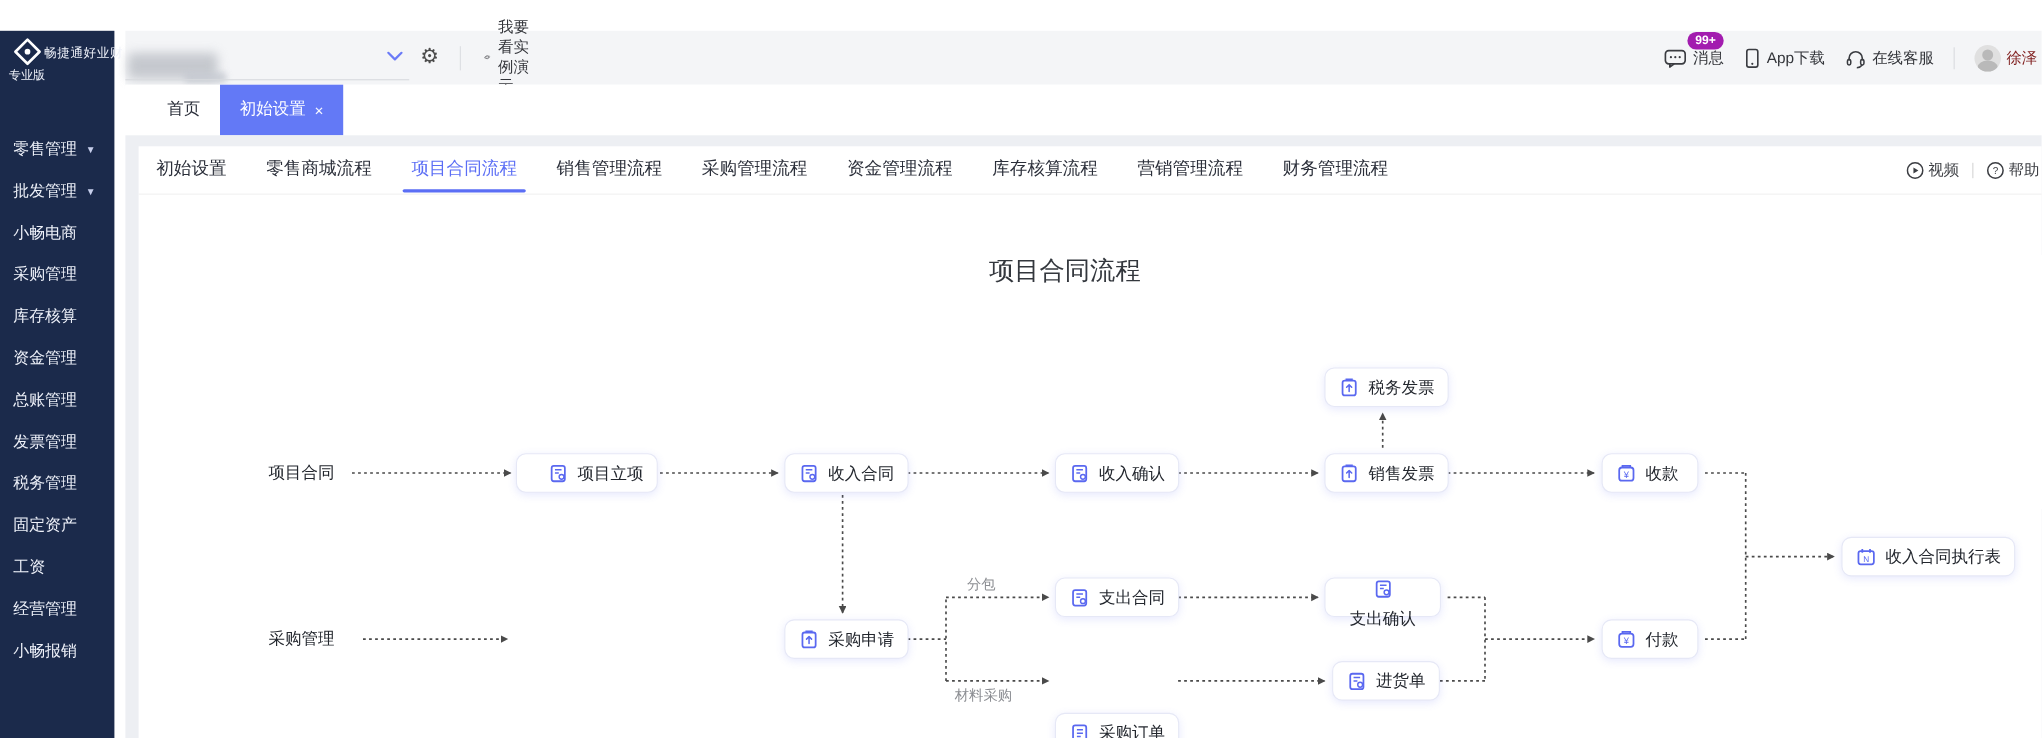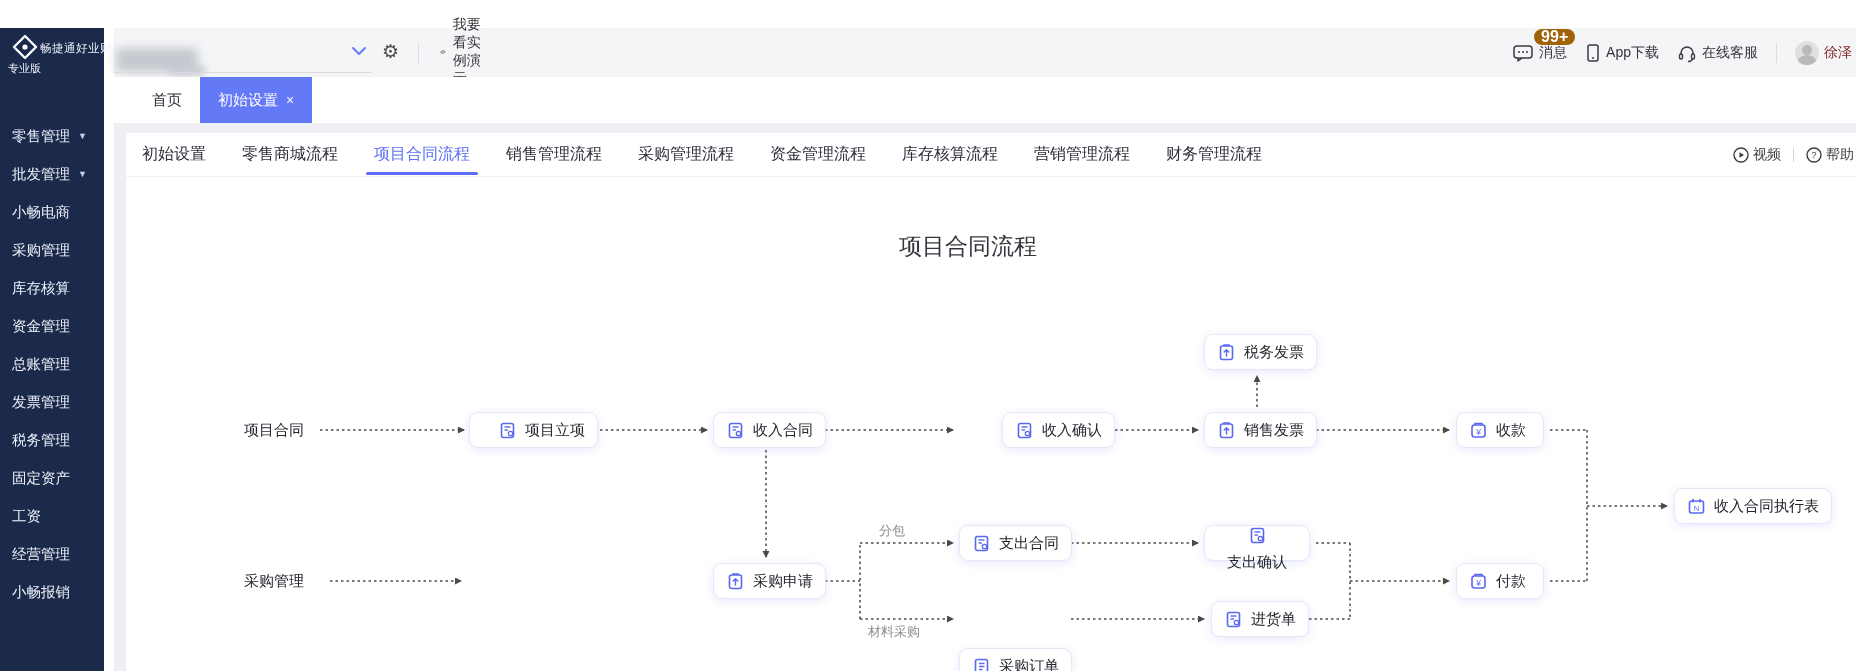--- a/index.html
+++ b/index.html
@@ -14,21 +14,21 @@
   .hdr-left { position:absolute; left:0; top:0; height:100%; }
   .blur-blob { position:absolute; left:2px; top:20px; width:82px; height:24px; background:#b6bac1; border-radius:4px; filter:blur(5px); opacity:.75; }
   .blur-blob2 { position:absolute; left:54px; top:38px; width:38px; height:9px; background:#c3c7cf; border-radius:3px; filter:blur(3px); opacity:.8; }
   .select-underline { position:absolute; left:0; top:44px; width:258px; border-bottom:1px solid #d8dade; }
   .chevron { position:absolute; left:236px; top:16px; width:18px; height:14px; cursor:pointer; }
   .gear { position:absolute; left:268px; top:9px; font-size:19px; color:#4c4c4c; cursor:pointer; line-height:30px; }
   .hdr-div { position:absolute; left:304px; top:14px; height:22px; border-left:1px solid #dcdee2; }
   .demo { position:absolute; left:326px; top:10px; display:flex; align-items:center; gap:7px; height:28px; color:#33353a; font-size:14px; cursor:pointer; }
   .hdr-right { position:absolute; right:0; top:0; height:100%; display:flex; align-items:center; gap:18px; padding-right:4px; }
   .hdr-item { display:flex; align-items:center; gap:5px; font-size:14px; color:#33353a; cursor:pointer; position:relative; }
-  .badge { position:absolute; top:-14px; left:22px; background:#a16207; color:#fff; font-size:16px; line-height:14px; padding:1px 7px; border-radius:9px; font-weight:bold; }
+  .badge { position:absolute; top:-14px; left:22px; background:#a21caf; color:#fff; font-size:11px; line-height:14px; padding:1px 7px; border-radius:9px; font-weight:bold; }
   .vdiv { height:20px; border-left:1px solid #d9dbdf; }
   .avatar { width:24px; height:24px; border-radius:50%; background:#e0e0e0; position:relative; overflow:hidden; }
   .avatar:before { content:""; position:absolute; left:7px; top:4px; width:10px; height:10px; border-radius:50%; background:#b9b9b9; }
   .avatar:after { content:""; position:absolute; left:3px; top:14px; width:18px; height:12px; border-radius:50% 50% 0 0; background:#b9b9b9; }
   .uname { font-size:14px; color:#7f1d1d; white-space:nowrap; }
 
   
   .wtabs { position:absolute; left:114px; top:77px; right:0; height:46px; background:#fff; display:flex; padding-left:20px; }
   .wtab { min-width:64px; padding:0 18px; text-align:center; line-height:46px; font-size:15px; color:#2b2f3a; cursor:pointer; }
   .wtab.active { background:#6379f6; color:#fff; display:flex; align-items:center; gap:8px; justify-content:center; }
@@ -265,21 +265,21 @@
           <span class="nico">
             <svg width="19" height="19" viewBox="0 0 19 19">
               <rect x="3.5" y="2.5" width="12" height="14" rx="2" fill="none" stroke="#5a68f0" stroke-width="1.6"></rect>
              <line x1="6.5" y1="6" x2="12.5" y2="6" stroke="#5a68f0" stroke-width="1.4"></line>
              <line x1="6.5" y1="9" x2="10" y2="9" stroke="#5a68f0" stroke-width="1.4"></line>
              <circle cx="12.5" cy="12.5" r="2.2" fill="none" stroke="#5a68f0" stroke-width="1.3"></circle>
             </svg>
           </span>
           <span>收入合同</span>
         </div>
-        <div class="flow-node" style="left: 833px; top: 235px; min-width: 106px; margin-left: 43px;">
+        <div class="flow-node" style="left: 833px; top: 235px; min-width: 106px;">
           <span class="nico">
             <svg width="19" height="19" viewBox="0 0 19 19">
               <rect x="3.5" y="2.5" width="12" height="14" rx="2" fill="none" stroke="#5a68f0" stroke-width="1.6"></rect>
              <line x1="6.5" y1="6" x2="12.5" y2="6" stroke="#5a68f0" stroke-width="1.4"></line>
              <line x1="6.5" y1="9" x2="10" y2="9" stroke="#5a68f0" stroke-width="1.4"></line>
              <circle cx="12.5" cy="12.5" r="2.2" fill="none" stroke="#5a68f0" stroke-width="1.3"></circle>
             </svg>
           </span>
           <span>收入确认</span>
         </div>

